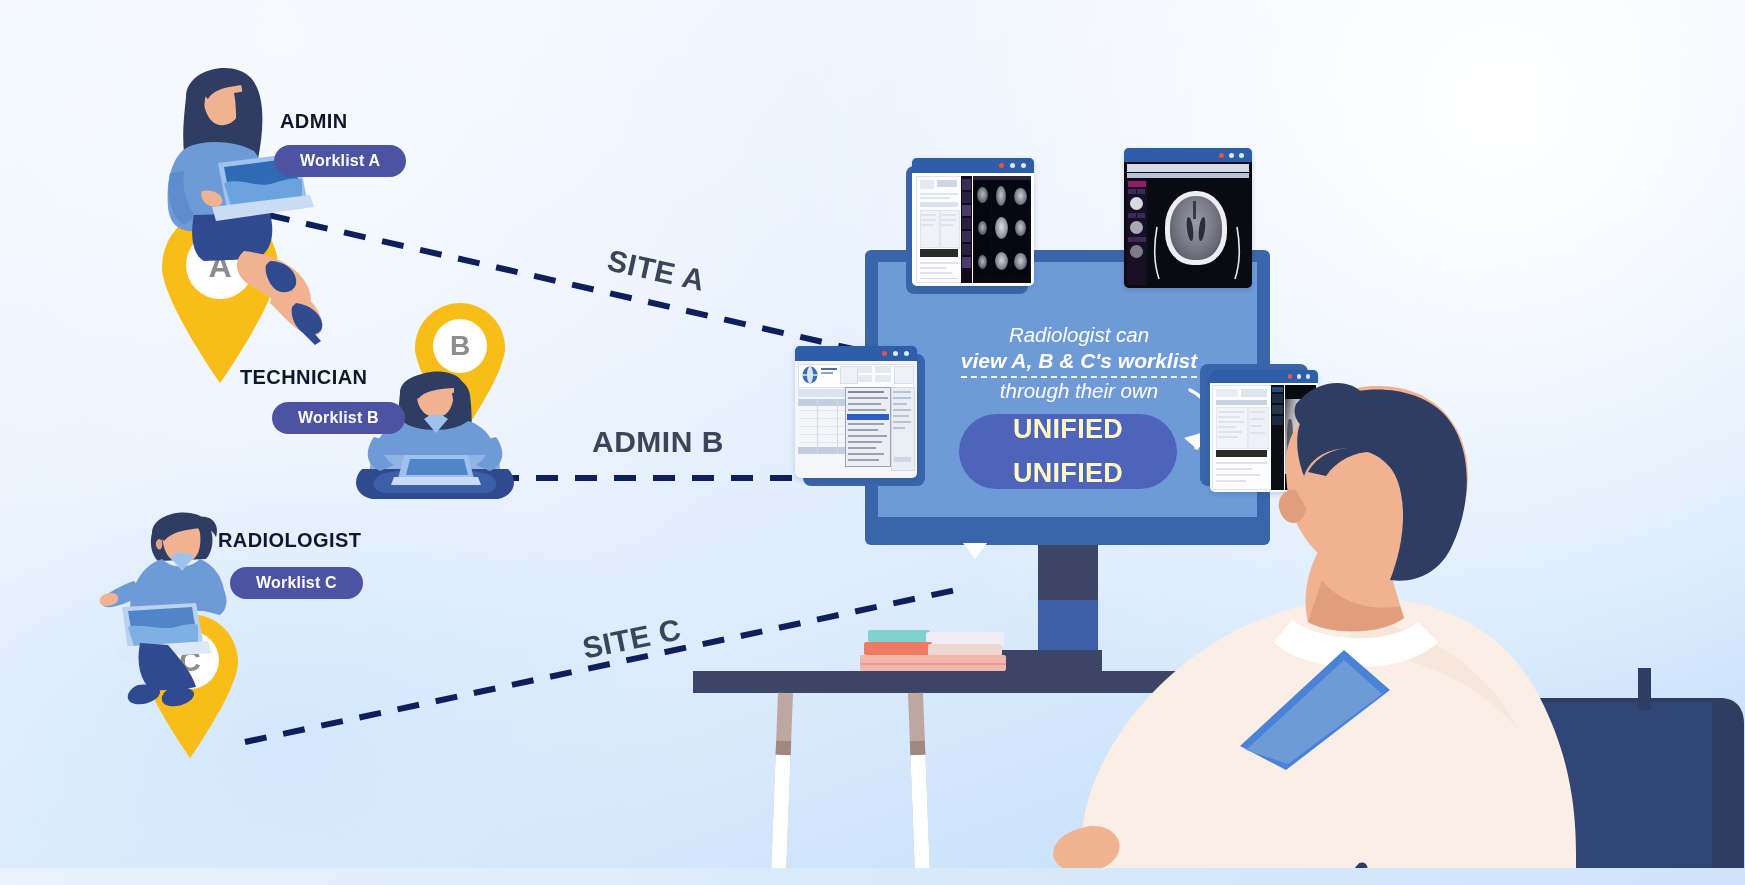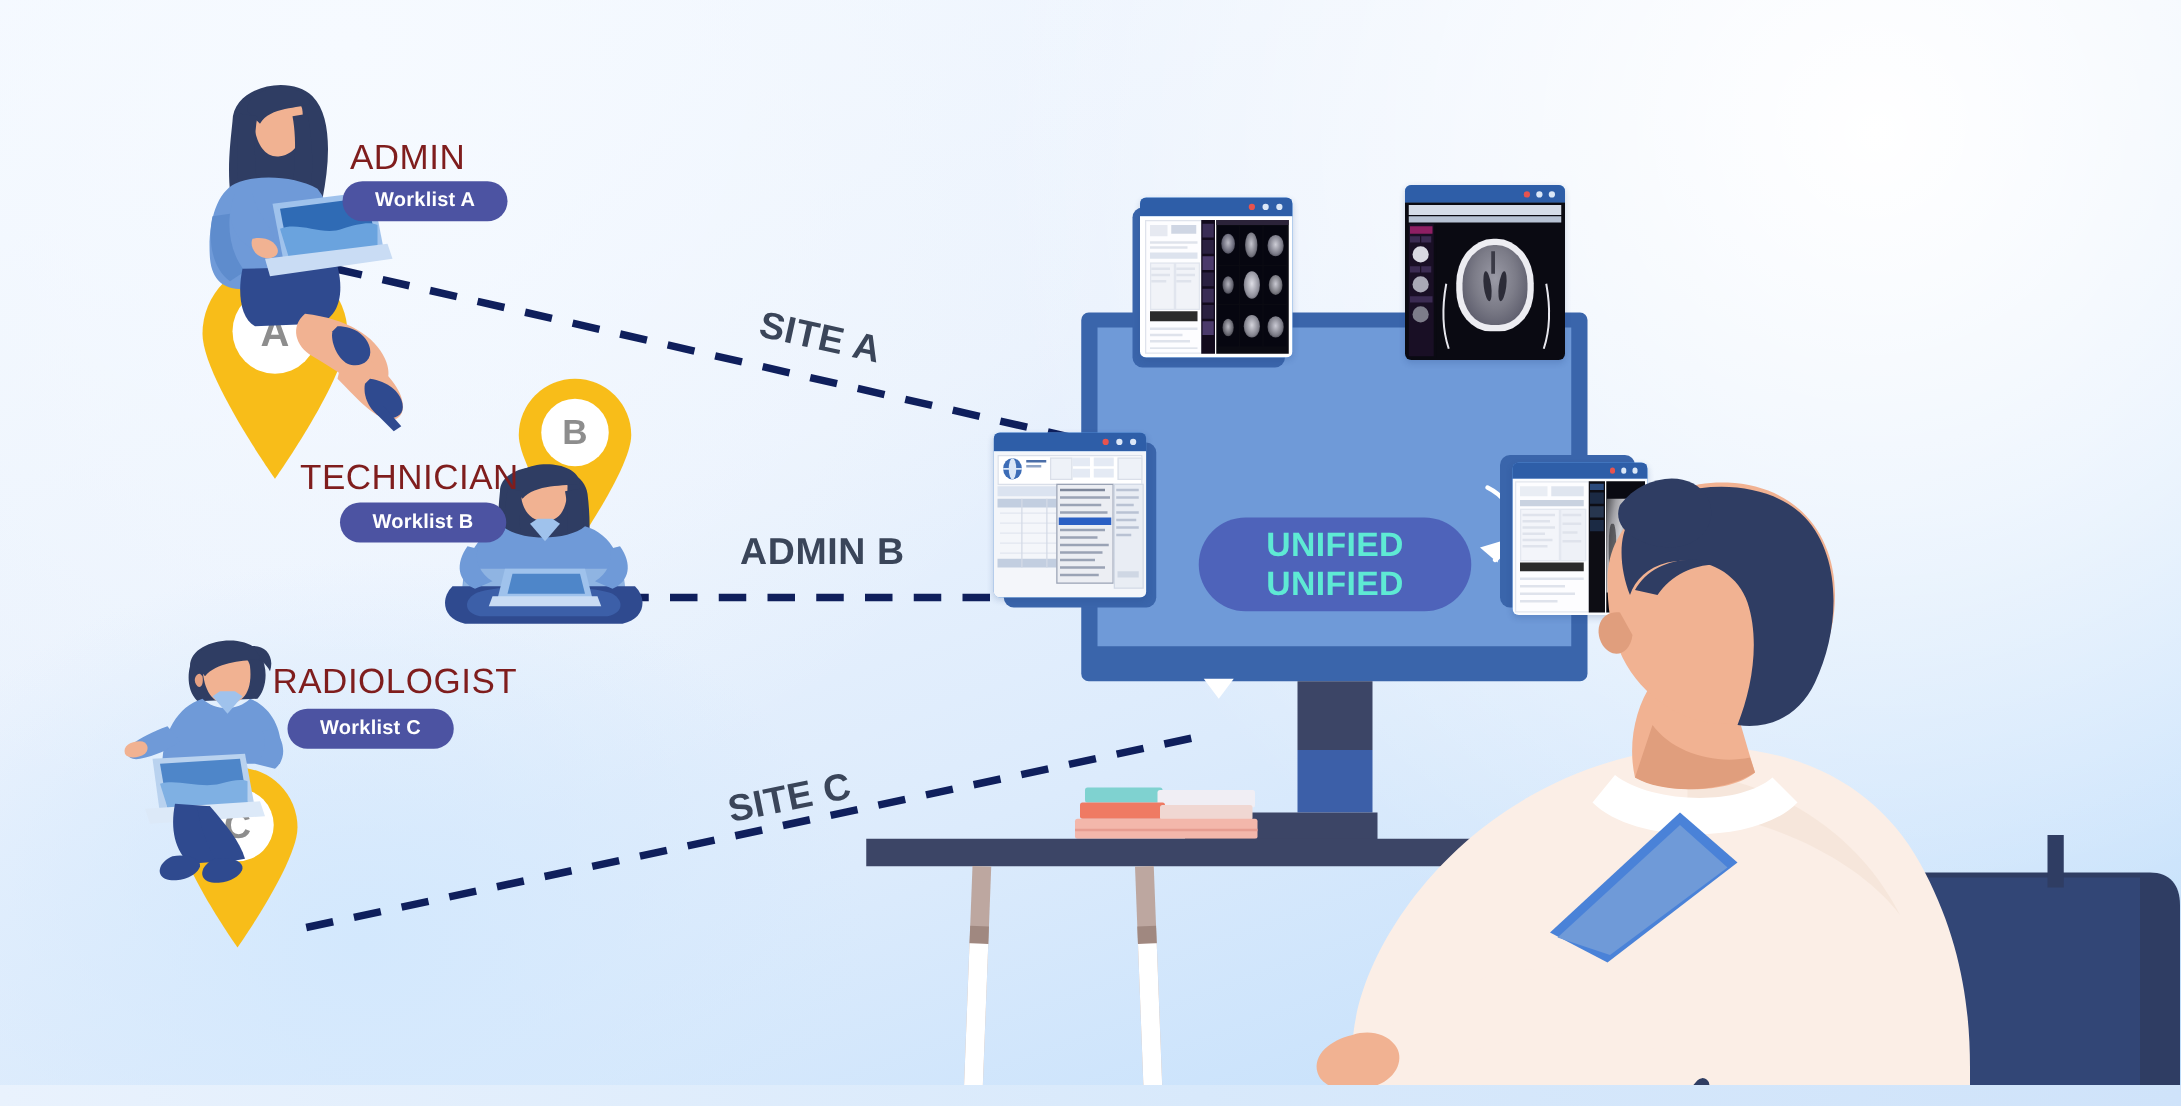--- a/index.html
+++ b/index.html
@@ -20,22 +20,22 @@
   }
   .bg-glowL{position:absolute;left:-120px;bottom:-180px;width:820px;height:620px;
      background:radial-gradient(ellipse at center,#d3e8fd 0%,rgba(211,232,253,0) 70%);}
 
   
   .abs{position:absolute;}
   svg{display:block;overflow:visible;}
 
   
   .role-title{
-    position:absolute;font-weight:normal;color:#7f1d1d;letter-spacing:.4px;
-    font-size:28px;white-space:nowrap;
+    position:absolute;font-weight:bold;color:#0f172a;letter-spacing:.4px;
+    font-size:20px;white-space:nowrap;
   }
   .pill{
     position:absolute;background:#4c53a2;color:#fff;border-radius:24px;
     font-weight:bold;font-size:16px;white-space:nowrap;
     display:flex;align-items:center;justify-content:center;
     padding:0 26px;height:32px;letter-spacing:.2px;
   }
 
   
   .site-label{
@@ -47,23 +47,23 @@
   .center-copy{
     position:absolute;left:940px;top:322px;width:278px;text-align:center;
     color:#ffffff;font-style:italic;font-size:20.5px;line-height:26px;
   }
   .center-copy .strong{font-weight:bold;font-size:21px;
     border-bottom:2.4px dashed #ffffff;padding-bottom:2px;display:inline-block;}
   .center-copy .l1,.center-copy .l3{font-weight:normal;}
 
   .uw-pill{
     position:absolute;left:959px;top:414px;width:218px;height:75px;
-    background:#4e63ba;border-radius:40px;color:#5eead4;font-weight:bold;
+    background:#4e63ba;border-radius:40px;color:#fef9c3;font-weight:bold;
     font-size:27px;line-height:31px;text-align:center;
-    display:flex;flex-direction:column;align-items:center;justify-content:center;
+    display:flex;flex-direction:column;align-items:center;justify-content:space-between;
     letter-spacing:.3px;
   }
 
   
   .win{position:absolute;border-radius:5px;overflow:hidden;
        box-shadow:0 2px 5px rgba(30,60,120,.20);}
   .win-shadow{position:absolute;background:#3a65ab;border-radius:8px;}
   .win-bar{position:absolute;left:0;top:0;right:0;background:#2e5ea8;}
   .dot{position:absolute;border-radius:50%;}
   .win-body{position:absolute;left:0;right:0;bottom:0;background:#ffffff;}
@@ -237,20 +237,25 @@
   <div class="abs" style="left:865px;top:250px;width:405px;height:295px;background:#3a65ab;border-radius:6px;"></div>
   <div class="abs" style="left:878px;top:262px;width:379px;height:255px;background:#6f9ad8;"></div>
 
   <div class="abs" style="left:1038px;top:545px;width:60px;height:55px;background:#3c4566;"></div>
   <div class="abs" style="left:1038px;top:600px;width:60px;height:50px;background:#3c5fa8;"></div>
 
   <svg class="abs" style="left:963px;top:543px;width:24px;height:16px;">
     <path d="M0 0 L24 0 L12 16 Z" fill="#ffffff"></path>
   </svg>
 
+  <div class="center-copy">
+    <div class="l1">Radiologist can</div>
+    <div><span class="strong">view A, B &amp; C's worklist</span></div>
+    <div class="l3">through their own</div>
+  </div>
 
   <svg class="abs" style="left:1140px;top:388px;width:90px;height:90px;">
     <path d="M50 2 C74 14 80 42 56 60" stroke="#ffffff" stroke-width="3.4" fill="none" stroke-linecap="round"></path>
     <path d="M58 62 L44 50 L64 44 Z" fill="#ffffff"></path>
   </svg>
 
   <div class="uw-pill">
     <span>UNIFIED</span>
     <span>UNIFIED</span>
   </div>

